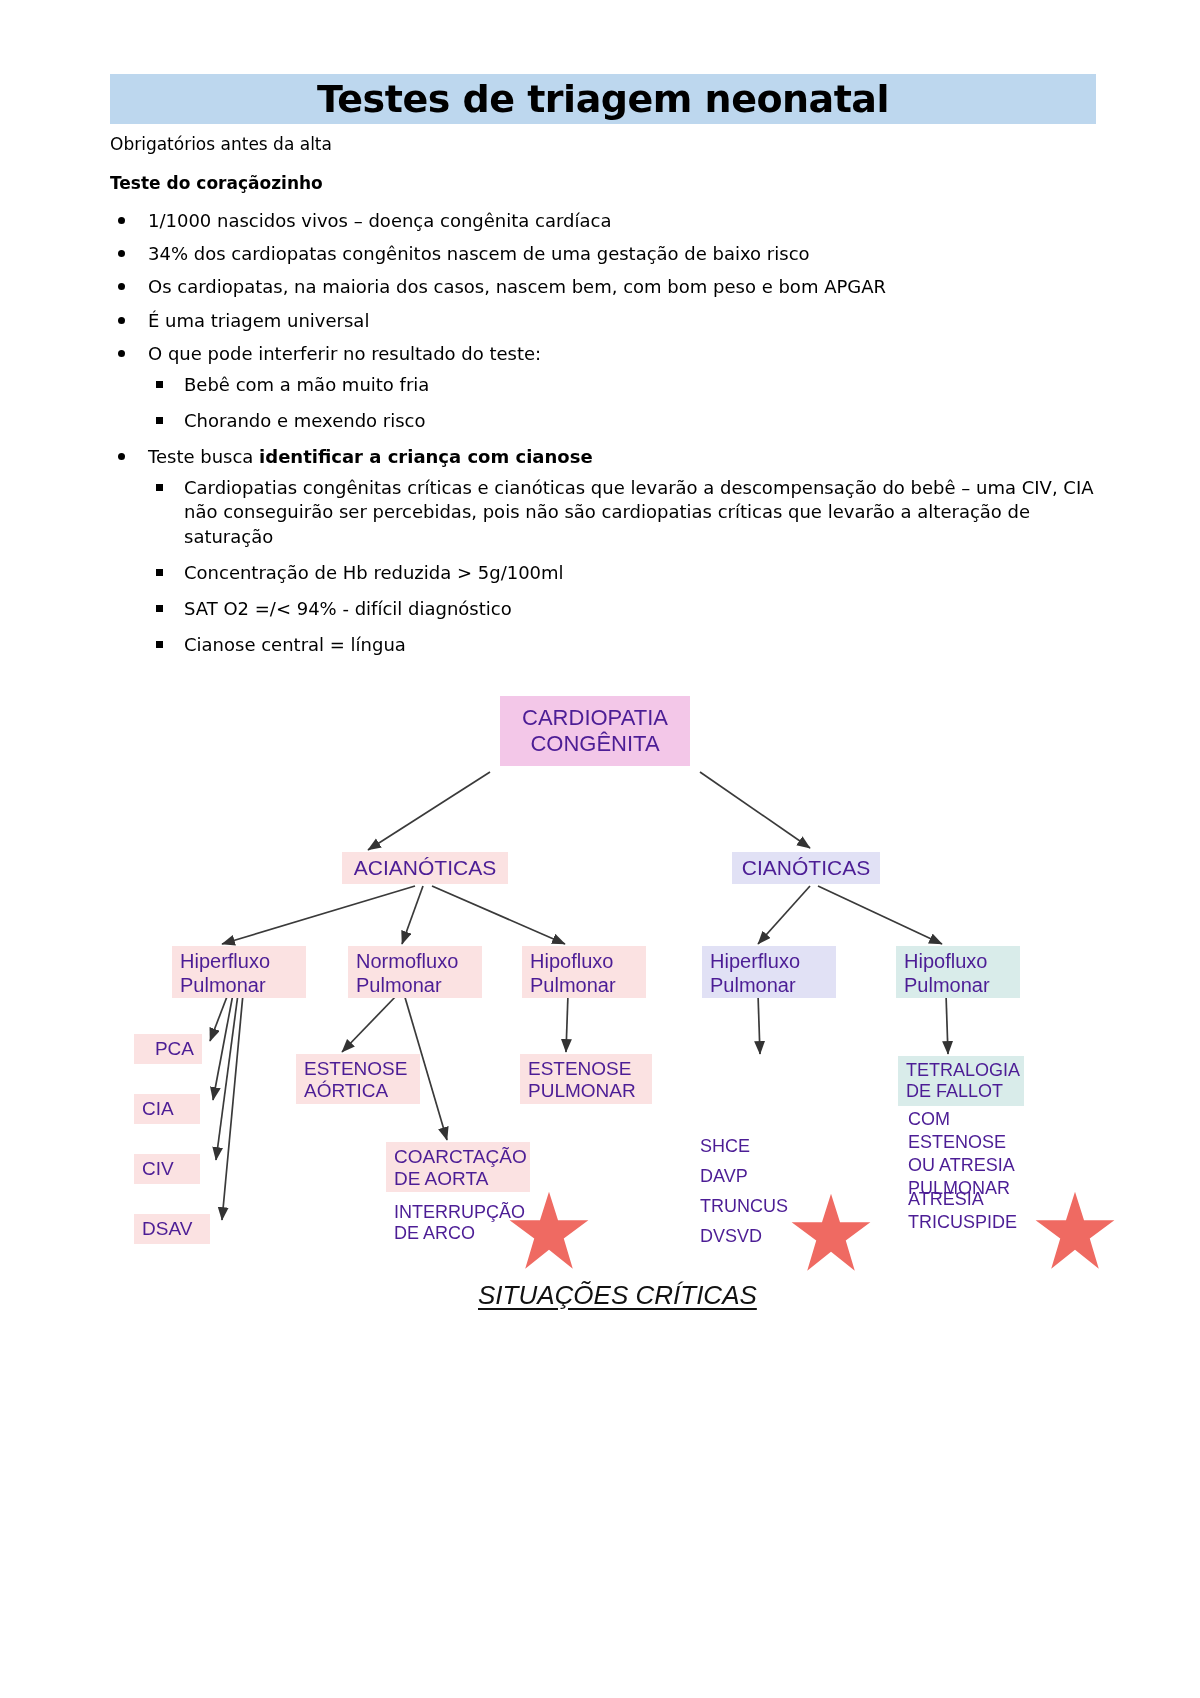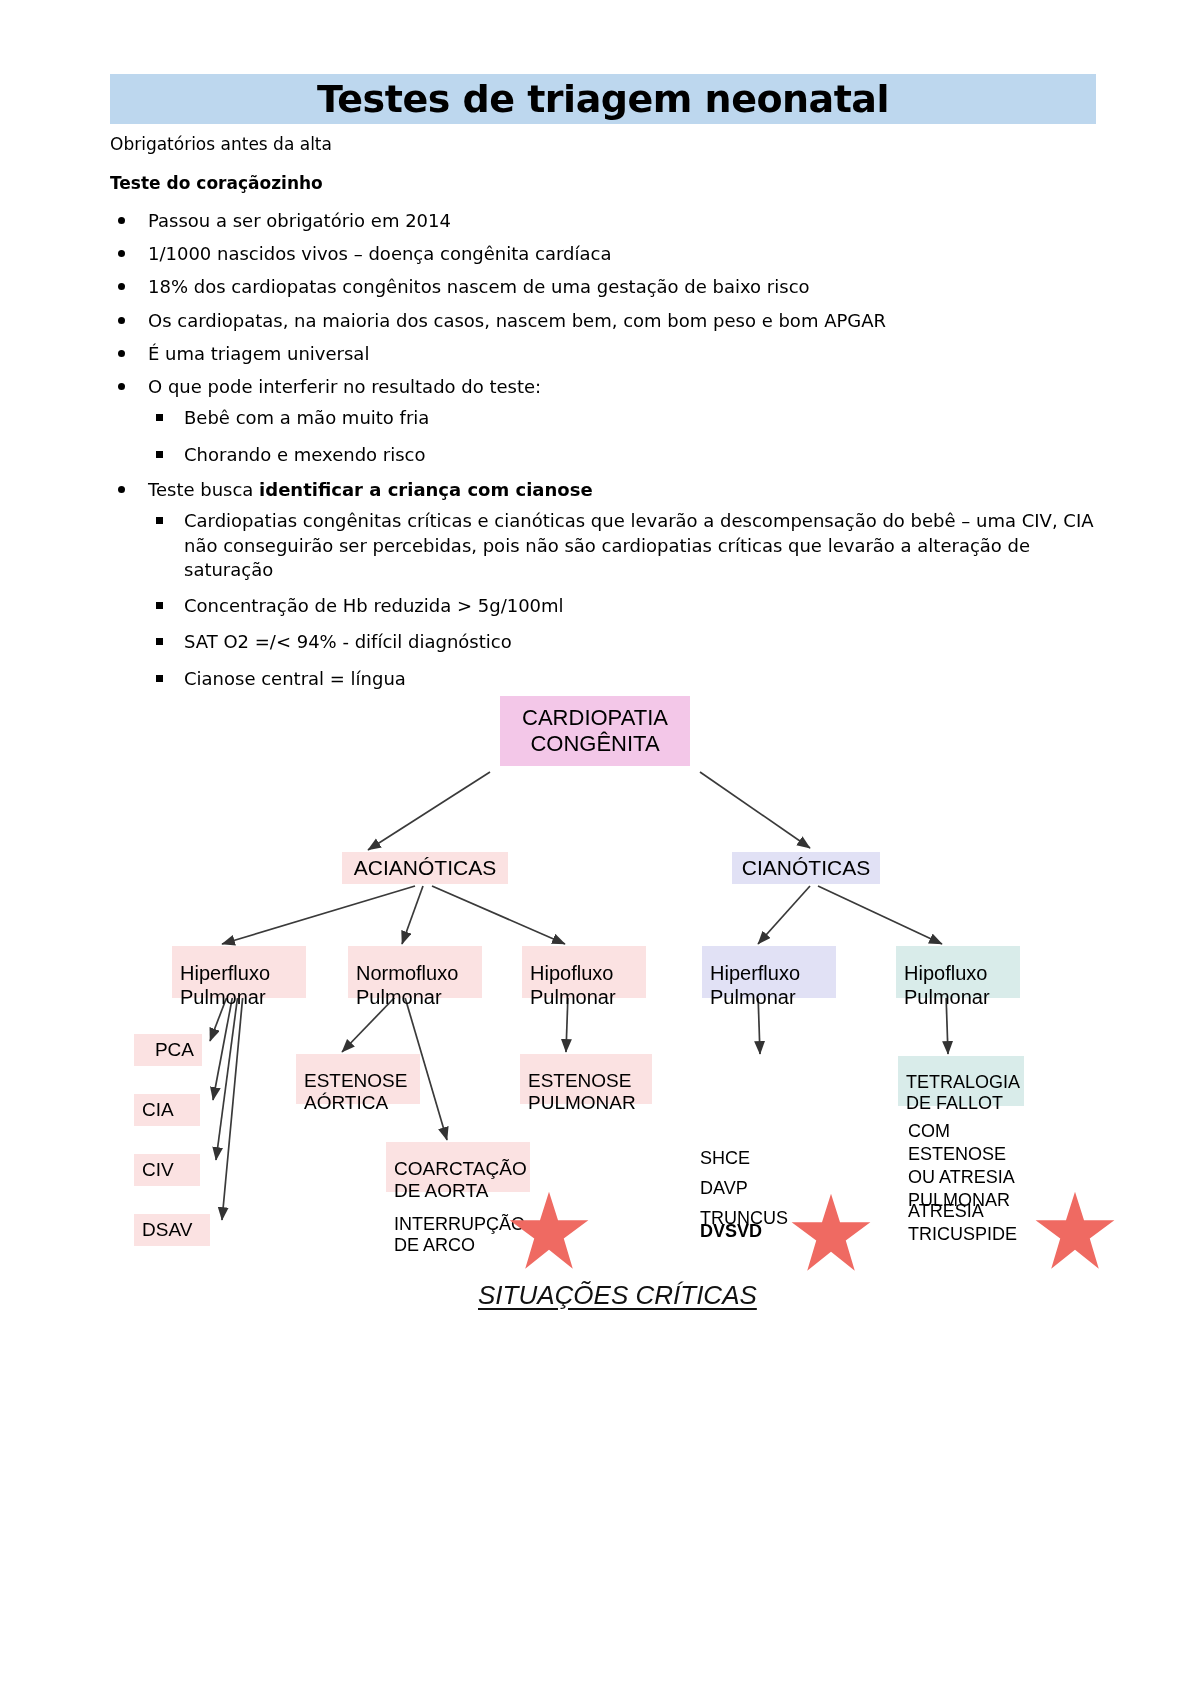--- a/index.html
+++ b/index.html
@@ -61,22 +61,22 @@
   .diagram{
     position:absolute;left:62px;top:672px;width:986px;height:660px;
   }
   .diagram svg.edges{
     position:absolute;left:0;top:0;width:986px;height:660px;
     pointer-events:none;
   }
   .node{
     position:absolute;
     font-family:"Liberation Sans", sans-serif;
-    color:#000000;
-    padding:16px 8px;
+    color:#4c1d95;
+    padding:4px 8px;
     box-sizing:border-box;
     line-height:1.18;
   }
   .n-root{background:#f3c7e8;font-size:22px;text-align:center;}
   .n-acian{background:#fbe2e2;font-size:21px;text-align:center;}
   .n-cian{background:#e1e1f5;font-size:21px;text-align:center;}
   .n-pink{background:#fbe2e2;font-size:20px;}
   .n-pink-sm{background:#fbe2e2;font-size:19px;}
   .n-lav{background:#e1e1f5;font-size:20px;}
   .n-lav-sm{background:#e1e1f5;font-size:18px;}
@@ -107,33 +107,29 @@
     <span class="title-text">Testes de triagem neonatal</span>
   </div>
 
   <div class="doc-text">
 
     <p class="lead">Obrigatórios antes da alta</p>
     <p class="subhead">Teste do coraçãozinho</p>
 
     <ul class="l1">
 
-      <li>
-        <span class="bullet"></span>
-        <span>Passou a ser obrigatório em 2014</span>
-      </li>
 
       <li>
         <span class="bullet"></span>
         <span>1/1000 nascidos vivos – doença congênita cardíaca</span>
       </li>
 
       <li>
         <span class="bullet"></span>
-        <span>18% dos cardiopatas congênitos nascem de uma gestação de baixo risco</span>
+        <span>34% dos cardiopatas congênitos nascem de uma gestação de baixo risco</span>
       </li>
 
       <li>
         <span class="bullet"></span>
         <span>Os cardiopatas, na maioria dos casos, nascem bem, com bom peso e bom APGAR</span>
       </li>
 
       <li>
         <span class="bullet"></span>
         <span>É uma triagem universal</span>
@@ -289,21 +285,21 @@
 
     <div class="node n-plain" style="left:582px;top:460px;width:90px;height:26px;">
       <span>SHCE</span>
     </div>
     <div class="node n-plain" style="left:582px;top:490px;width:90px;height:26px;">
       <span>DAVP</span>
     </div>
     <div class="node n-plain" style="left:582px;top:520px;width:110px;height:26px;">
       <span>TRUNCUS</span>
     </div>
-    <div class="node n-plain" style="left:582px;top:533px;width:100px;height:26px;font-weight:bold;">
+    <div class="node n-plain" style="left:582px;top:550px;width:100px;height:26px;">
       <span>DVSVD</span>
     </div>
 
     <div class="node n-teal-sm" style="left:788px;top:384px;width:126px;height:50px;">
       <div>TETRALOGIA</div>
       <div>DE FALLOT</div>
     </div>
     <div class="node n-plain" style="left:790px;top:432px;width:150px;height:96px;line-height:1.28;">
       <div>COM</div>
       <div>ESTENOSE</div>

